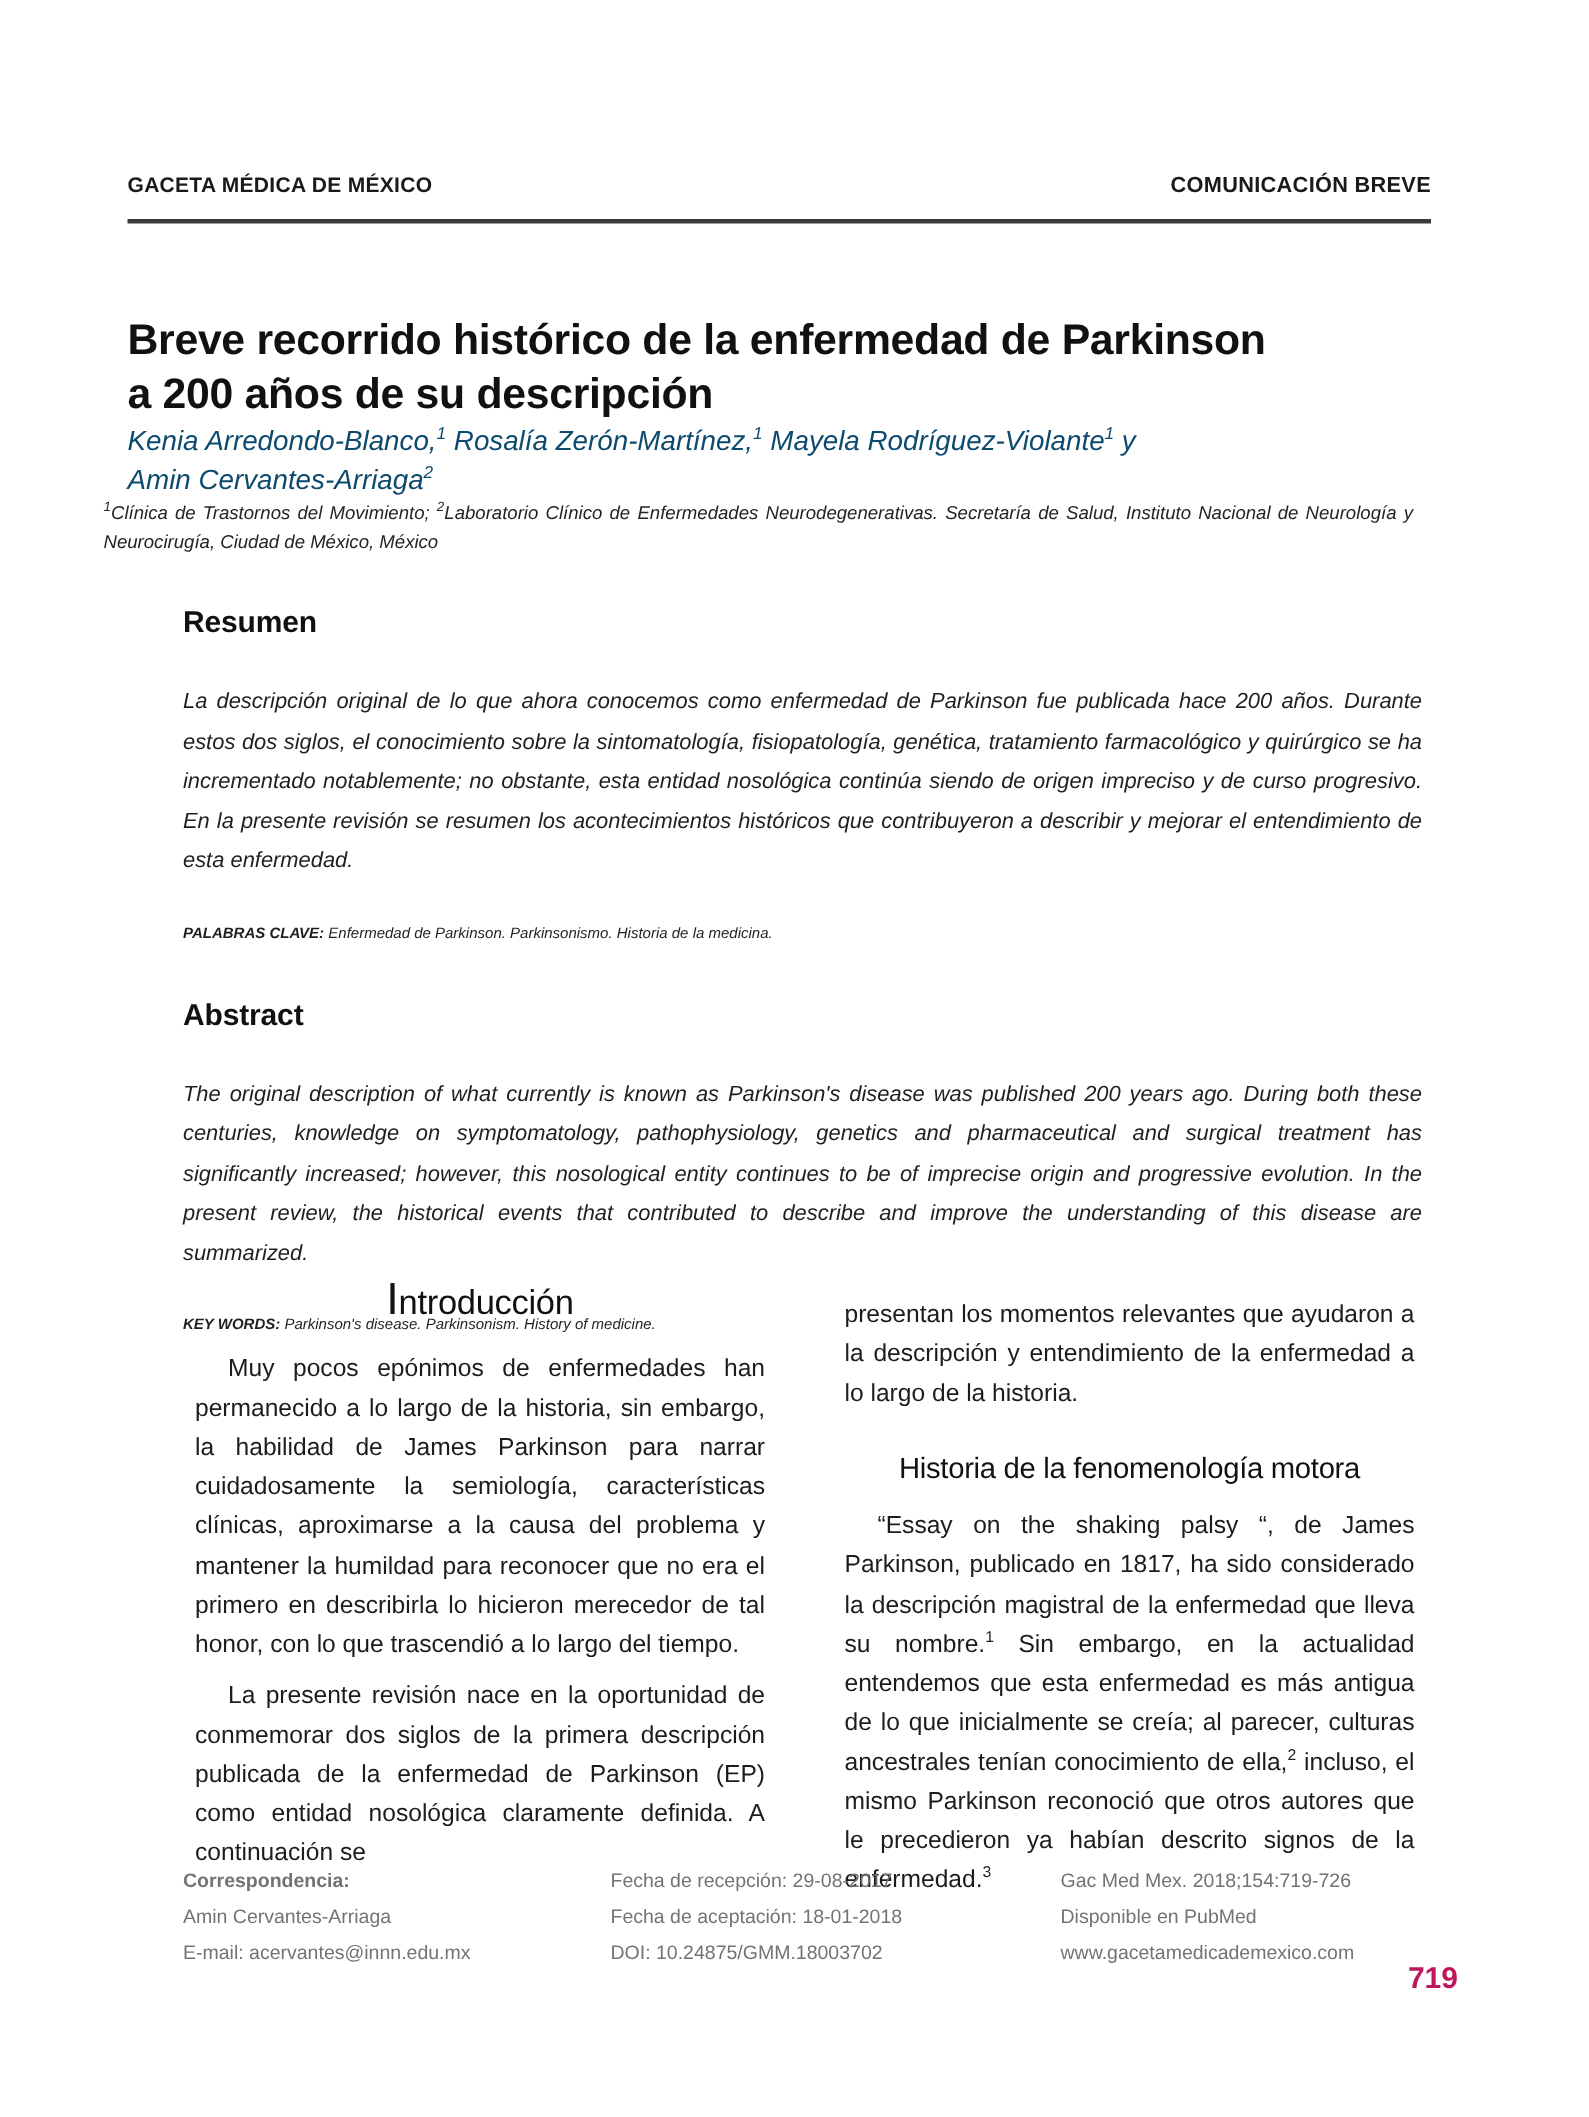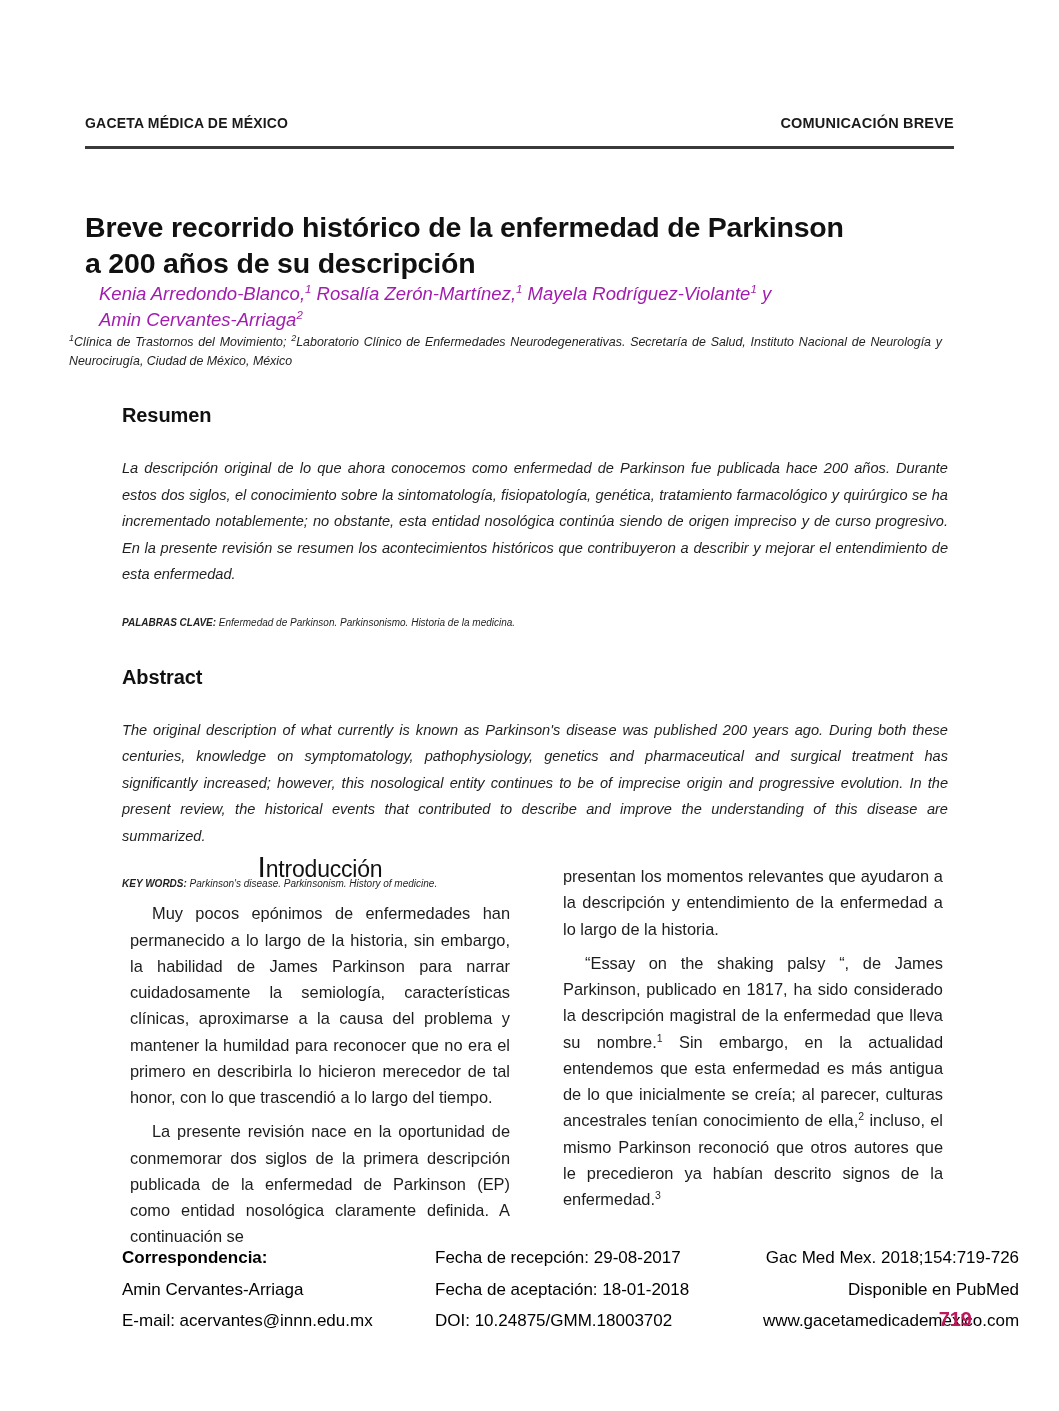--- a/index.html
+++ b/index.html
@@ -66,22 +66,21 @@
 
   
   .authors {
     position: absolute;
     left: 85px;
     top: 281px;
     width: 880px;
     font-size: 18.5px;
     font-style: italic;
     line-height: 1.42;
-    color: #a21caf;
-    margin-left: 14px;
+    color: #0c4a6e;
   }
   .authors sup {
     font-size: 0.62em;
     vertical-align: super;
     line-height: 0;
   }
   .affil {
     position: absolute;
     left: 69px;
     top: 333px;
@@ -181,28 +180,27 @@
     line-height: 0;
   }
 
   
   .footer {
     position: absolute;
     left: 122px;
     top: 1242px;
     width: 828px;
     display: flex;
-    font-size: 17px;
+    font-size: 13px;
     line-height: 1.86;
-    color: #000000;
-    gap: 28px;
+    color: #737373;
   }
   .foot-col-1 { width: 285px; flex: 0 0 285px; }
   .foot-col-2 { width: 300px; flex: 0 0 300px; }
-  .foot-col-3 { flex: 1 1 auto; text-align: right; }
+  .foot-col-3 { flex: 1 1 auto; text-align: left; }
   .foot-col-1 .strong { font-weight: bold; }
   .foot-line { white-space: nowrap; }
 
   .pagenum {
     position: absolute;
     right: 87px;
     top: 1308px;
     font-size: 20px;
     font-weight: bold;
     color: #be185d;
@@ -236,20 +234,21 @@
   </div>
 
   <div class="cols">
     <div class="col">
       <h2 class="sec-head"><span class="dropcap">I</span><span>ntroducción</span></h2>
       <p class="body-p">Muy pocos epónimos de enfermedades han permanecido a lo largo de la historia, sin embargo, la habilidad de James Parkinson para narrar cuidadosamente la semiología, características clínicas, aproximarse a la causa del problema y mantener la humildad para reconocer que no era el primero en describirla lo hicieron merecedor de tal honor, con lo que trascendió a lo largo del tiempo.</p>
       <p class="body-p">La presente revisión nace en la oportunidad de conmemorar dos siglos de la primera descripción publicada de la enfermedad de Parkinson (EP) como entidad nosológica claramente definida. A continuación se</p>
     </div>
     <div class="col">
       <p class="body-p cont">presentan los momentos relevantes que ayudaron a la descripción y entendimiento de la enfermedad a lo largo de la historia.</p>
+      <h2 class="sec-head tight">Historia de la fenomenología motora</h2>
       <p class="body-p"><span>“Essay on the shaking palsy “, de James Parkinson, publicado en 1817, ha sido considerado la descripción magistral de la enfermedad que lleva su nombre.</span><sup>1</sup><span> Sin embargo, en la actualidad entendemos que esta enfermedad es más antigua de lo que inicialmente se creía; al parecer, culturas ancestrales tenían conocimiento de ella,</span><sup>2</sup><span> incluso, el mismo Parkinson reconoció que otros autores que le precedieron ya habían descrito signos de la enfermedad.</span><sup>3</sup></p>
     </div>
   </div>
 
   <div class="footer">
     <div class="foot-col-1">
       <div class="foot-line strong">Correspondencia:</div>
       <div class="foot-line">Amin Cervantes-Arriaga</div>
       <div class="foot-line">E-mail: acervantes@innn.edu.mx</div>
     </div>

